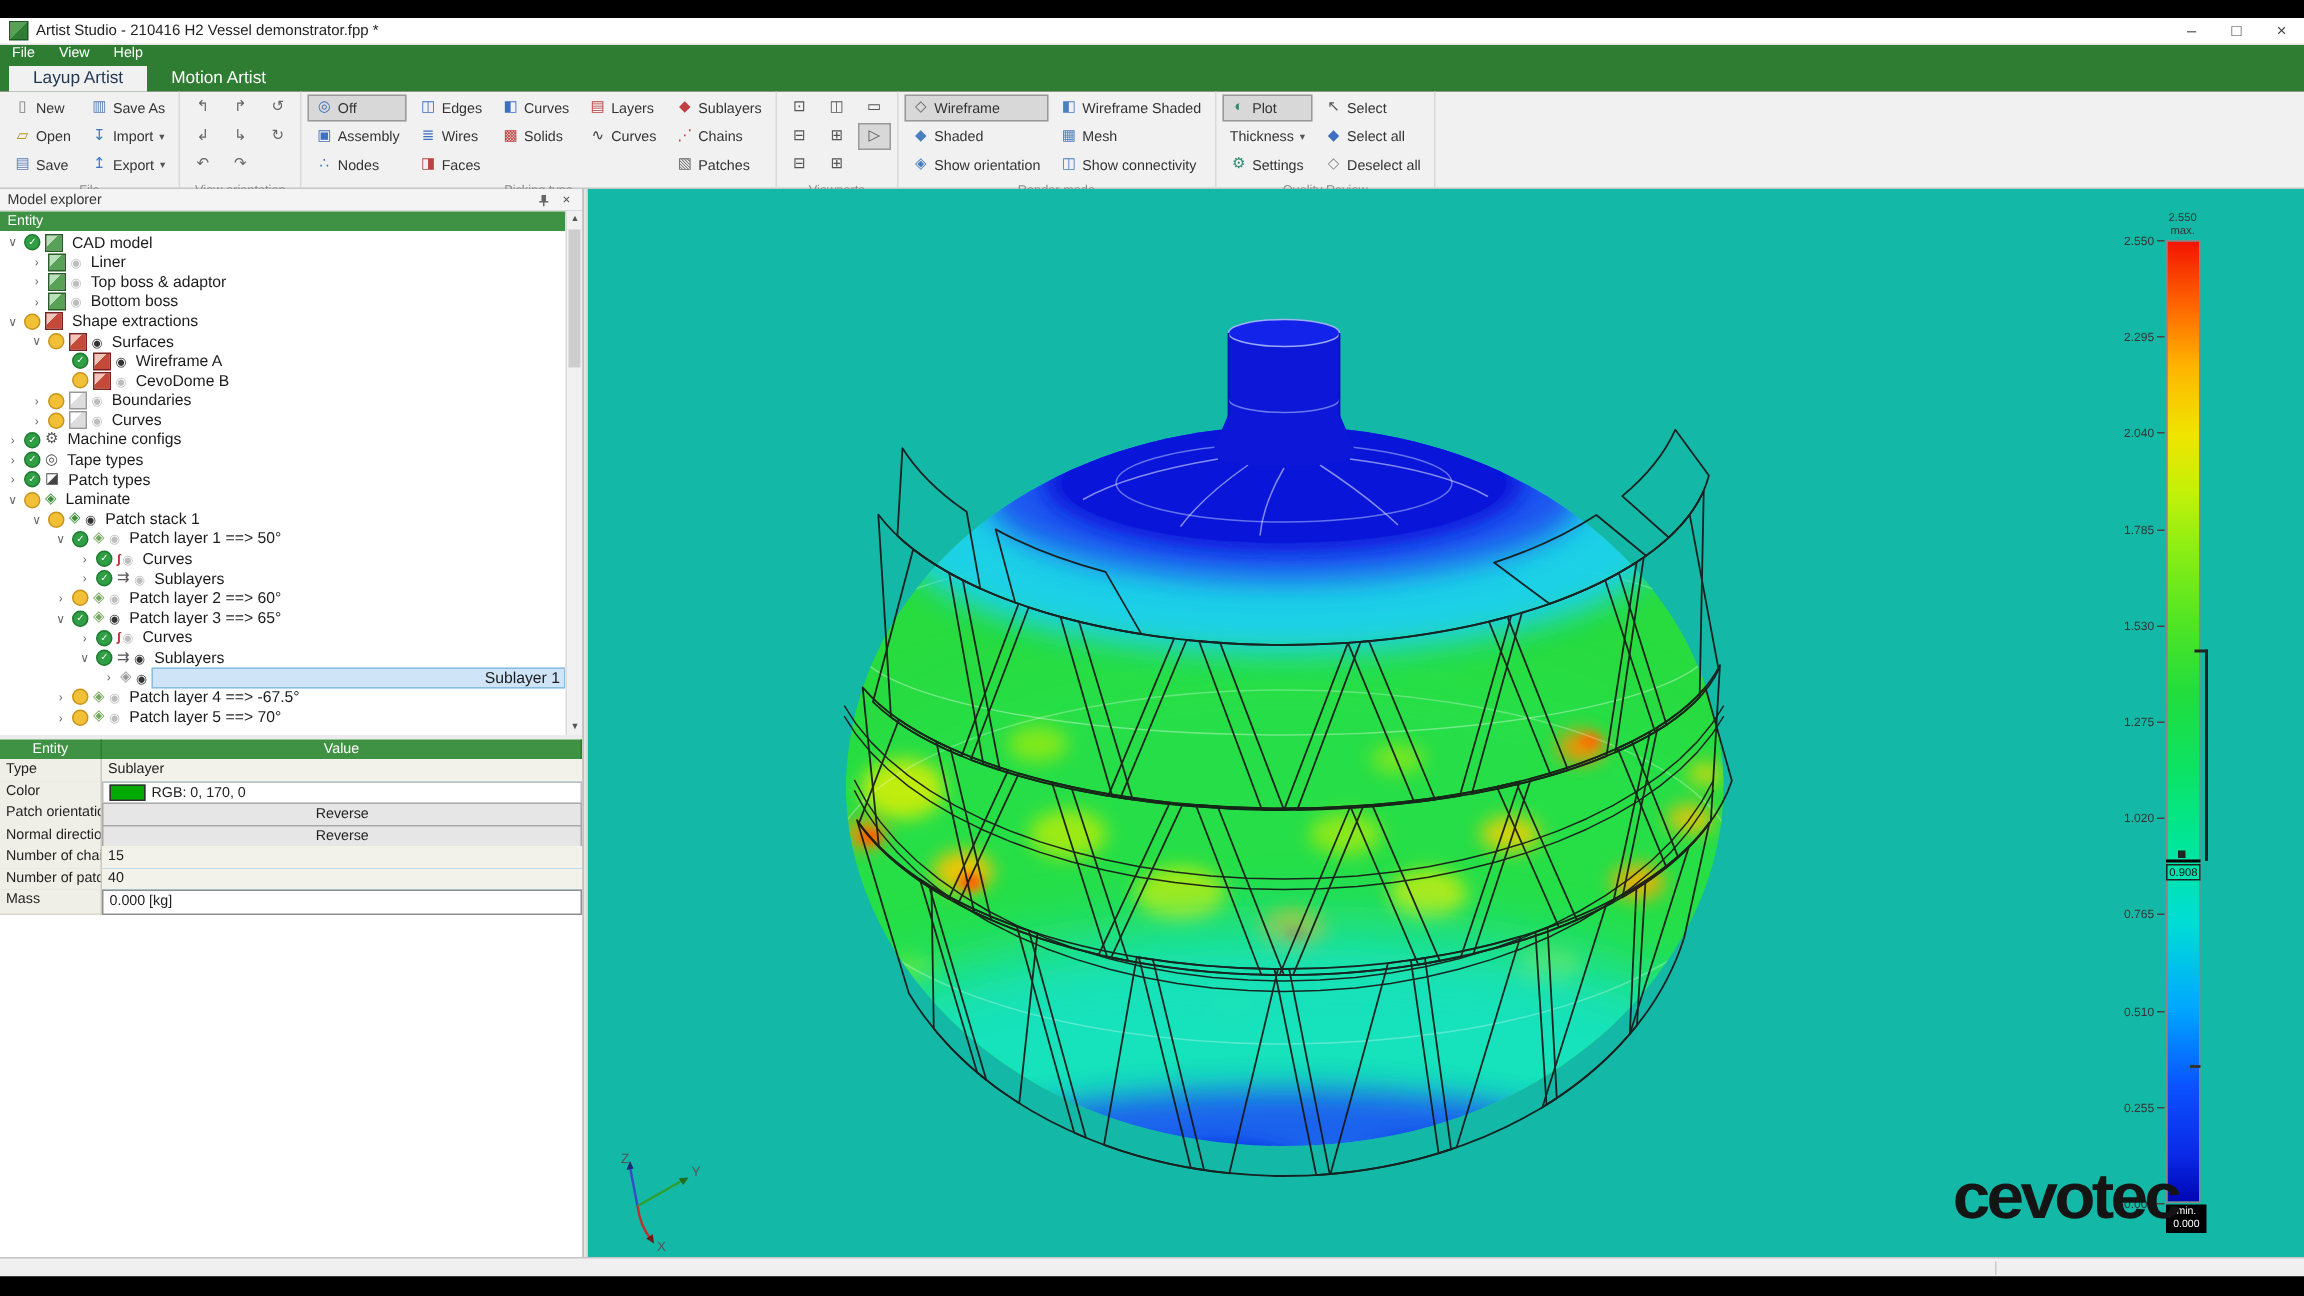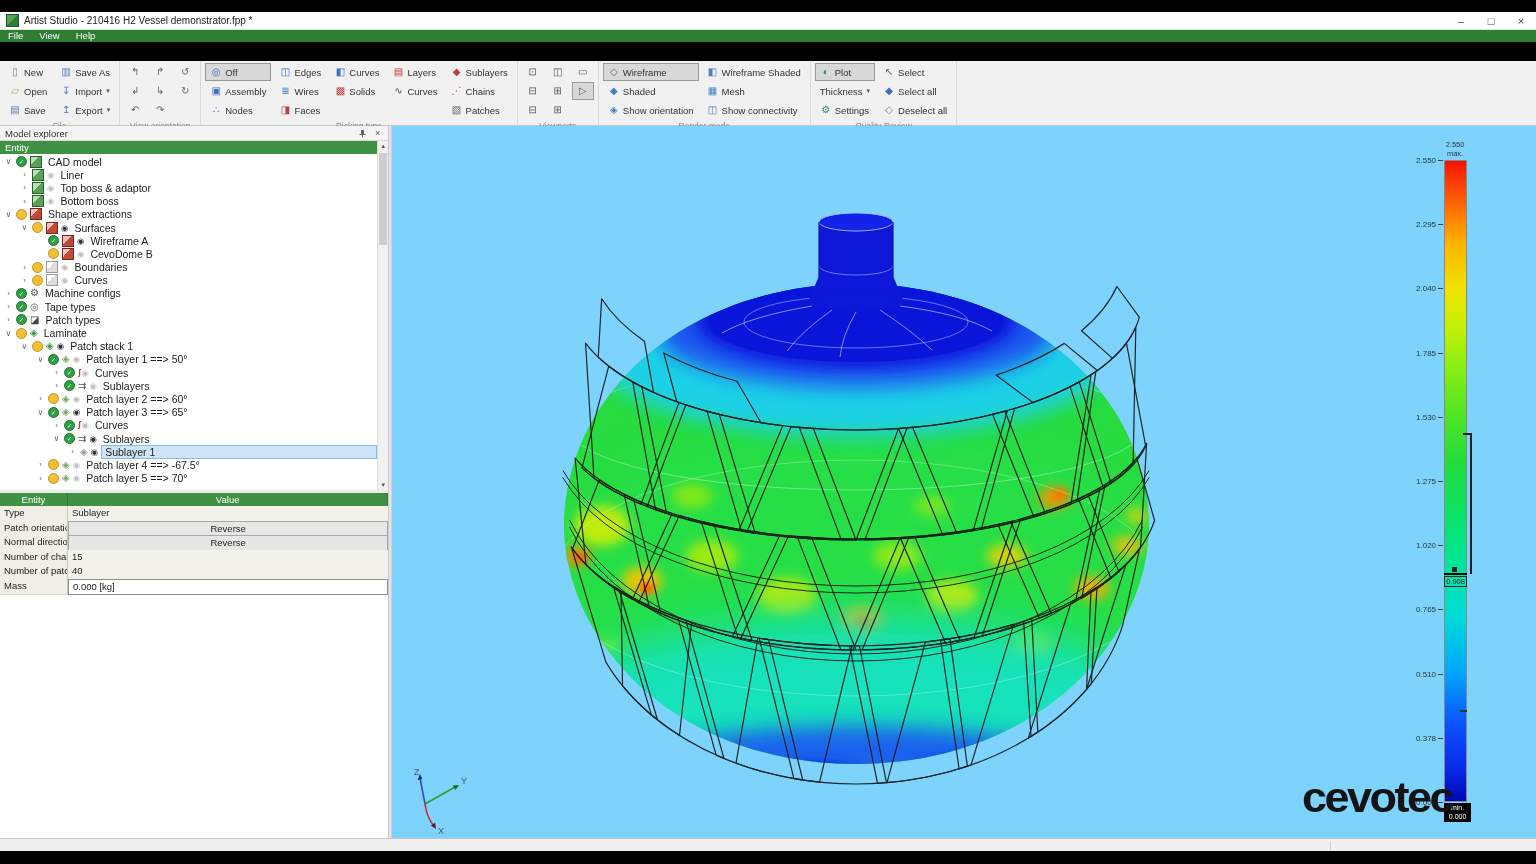--- a/index.html
+++ b/index.html
@@ -47,40 +47,40 @@
   .st{width:9px;height:9px;border-radius:50%;font-size:6.5px;line-height:9px;text-align:center;color:#fff;flex:none;}
   .st.ck{background:#2f9e44;border:1px solid #1e7a30;}
   .st.wn{background:#f2c037;border:1px solid #c8941a;}
   .cube{width:10px;height:10px;flex:none;border:1px solid #2a5c2a;background:linear-gradient(135deg,#b9e0b9 40%,#57a257 40%);}
   .cube.r{border-color:#7c2020;background:linear-gradient(135deg,#f3c4ba 40%,#c44a38 40%);}
   .cube.o{border-color:#999;background:linear-gradient(135deg,#fff 40%,#ddd 40%);}
   .tg{font-size:10px;line-height:10px;flex:none;}
   .eye{font-size:8.5px;color:#333;flex:none;}
   .eye.dim{color:#bdbdbd;}
   .lab{font-size:10.5px;color:#1c1c1c;padding:0 3px;white-space:nowrap;}
-  .lab.sel{background:#cfe5f7;border:1px solid #88bddf;flex:1;}
+  .lab.sel{background:#cfe5f7;border:1px solid #88bddf;flex:1;text-align:right;}
   .vs{position:absolute;right:0;top:0;bottom:0;width:11px;background:#f1f1f1;border-left:1px solid #ddd;box-sizing:border-box;}
   .vs .ar{height:10px;font-size:6px;color:#555;text-align:center;line-height:10px;}
   .vs .thumb{position:absolute;left:1px;right:1px;top:12px;height:92px;background:#cdcdcd;}
   .vs .ar.dn{position:absolute;bottom:0;left:0;right:0;}
   .pgap{position:absolute;left:0;top:364px;width:100%;height:3px;background:#ececec;}
   .props{position:absolute;left:0;top:367px;width:100%;}
   .ph{display:grid;grid-template-columns:68px 1fr;height:13px;background:#3f9243;color:#fff;font-size:9.5px;line-height:13px;text-align:center;}
   .ph div{border-right:1px solid #2e7a33;}
   .prow{display:grid;grid-template-columns:68px 1fr;height:14.5px;line-height:14.5px;font-size:9.5px;}
   .plabel{background:#f0efe7;border-bottom:1px solid #d9d8cd;border-right:1px solid #c9c8bd;padding-left:4px;color:#222;white-space:nowrap;overflow:hidden;}
   .pval{border-bottom:1px solid #0ea5e9;padding-left:4px;color:#222;display:flex;align-items:center;}
   .pval.flat{background:#f3f2ea;}
   .pval.input{background:#fff;border:1px solid #8f8f8f;box-sizing:border-box;}
   .pval.btn{background:#e6e6e6;border:1px solid #a9a9a9;box-sizing:border-box;justify-content:center;padding-left:0;}
   .pval.color{background:#fff;border:1px solid #bdbdbd;box-sizing:border-box;}
   .swatch{width:22px;height:9px;border:1px solid #333;margin-right:4px;flex:none;}
   .splitter{width:3px;height:712px;background:#e4e4e4;border-right:1px solid #cfcfcf;box-sizing:border-box;}
   
-  .viewport{position:relative;width:1302px;height:712px;background:#7dd3fc;overflow:hidden;}
+  .viewport{position:relative;width:1302px;height:712px;background:#14b8a6;overflow:hidden;}
   #modelSvg{position:absolute;left:0;top:0;}
   .brand{position:absolute;right:84px;bottom:14px;font-size:45px;font-weight:900;letter-spacing:-2.5px;
     color:#141414;transform:scaleY(.95);font-family:"Liberation Sans",sans-serif;}
   
   .cb-bar{position:absolute;left:1052px;top:34px;width:23px;height:642px;border:1px solid #888;box-sizing:border-box;
     background:linear-gradient(to top,#0006b4 0%,#0a2ae8 5%,#0a52ff 12%,#00a6ff 20%,#00ddd6 29%,#00e69a 37%,#0ce364 45%,#22dd3c 53%,#55e622 61%,#8cee14 68%,#c4f108 74%,#f0e400 80%,#ffb400 87%,#ff6a00 93%,#f41400 100%);}
   .cb-tick-label{position:absolute;width:42px;text-align:right;font-size:8px;color:#333;}
   .cb-dash{position:absolute;width:5px;height:1px;background:#444;}
   .cb-max{position:absolute;left:1040px;top:14px;width:46px;text-align:center;font-size:7.5px;color:#333;line-height:9px;}
   .cb-min{position:absolute;left:1052px;top:677px;width:27px;background:#000;color:#fff;font-size:7px;text-align:center;line-height:8.5px;padding:1px 0;}
@@ -109,20 +109,24 @@
         <span class="wctrl">□</span>
         <span class="wctrl">×</span>
       </span>
   </div>
 
   <div class="abs menubar" id="menubar">
       <span class="menu-item">File</span>
       <span class="menu-item">View</span>
       <span class="menu-item">Help</span>
     </div>
+  <div class="abs tabrow" id="tabrow">
+      <span class="tab active">Layup Artist</span>
+      <span class="tab">Motion Artist</span>
+    </div>
   <div class="abs ribbon" id="ribbon">
       <div class="rib-group">
         <div class="rib-cols">
           <div class="rib-col">
             <div class="rib-btn">
               <span class="ri" style="color: rgb(122, 122, 122);">▯</span>
               <span class="rl">New</span>
             </div>
             <div class="rib-btn">
               <span class="ri" style="color: rgb(185, 149, 46);">▱</span>
@@ -548,20 +552,27 @@
       <div class="pgap"></div>
       <div class="props">
         <div class="ph">
           <div>Entity</div>
           <div>Value</div>
         </div>
         <div id="proprows">
             <div class="prow">
               <div class="plabel">Type</div>
               <div class="pval flat">Sublayer</div>
+            </div>
+            <div class="prow">
+              <div class="plabel">Color</div>
+              <div class="pval color">
+                <span class="swatch" style="background: rgb(0, 170, 0);"></span>
+                <span>RGB: 0, 170, 0</span>
+              </div>
             </div>
             <div class="prow">
               <div class="plabel">Patch orientation</div>
               <div class="pval btn">Reverse</div>
             </div>
             <div class="prow">
               <div class="plabel">Normal direction</div>
               <div class="pval btn">Reverse</div>
             </div>
             <div class="prow">
@@ -722,21 +733,21 @@
           <div class="cb-tick-label" style="left: 1002px; top: 286.8px;">1.530</div>
           <div class="cb-dash" style="left: 1046px; top: 290.8px;"></div>
           <div class="cb-tick-label" style="left: 1002px; top: 351px;">1.275</div>
           <div class="cb-dash" style="left: 1046px; top: 355px;"></div>
           <div class="cb-tick-label" style="left: 1002px; top: 415.2px;">1.020</div>
           <div class="cb-dash" style="left: 1046px; top: 419.2px;"></div>
           <div class="cb-tick-label" style="left: 1002px; top: 479.4px;">0.765</div>
           <div class="cb-dash" style="left: 1046px; top: 483.4px;"></div>
           <div class="cb-tick-label" style="left: 1002px; top: 543.6px;">0.510</div>
           <div class="cb-dash" style="left: 1046px; top: 547.6px;"></div>
-          <div class="cb-tick-label" style="left: 1002px; top: 607.8px;">0.378</div>
+          <div class="cb-tick-label" style="left: 1002px; top: 607.8px;">0.255</div>
           <div class="cb-dash" style="left: 1046px; top: 611.8px;"></div>
           <div class="cb-tick-label" style="left: 1002px; top: 672px;">0.000</div>
           <div class="cb-dash" style="left: 1046px; top: 676px;"></div>
         </div>
       <div class="cb-bracket"></div>
       <div class="cb-bracket-t"></div>
       <div class="cb-handle"></div>
       <div class="cb-marker"></div>
       <div class="cb-marker-label">0.908</div>
       <div class="cb-smalltick"></div>

